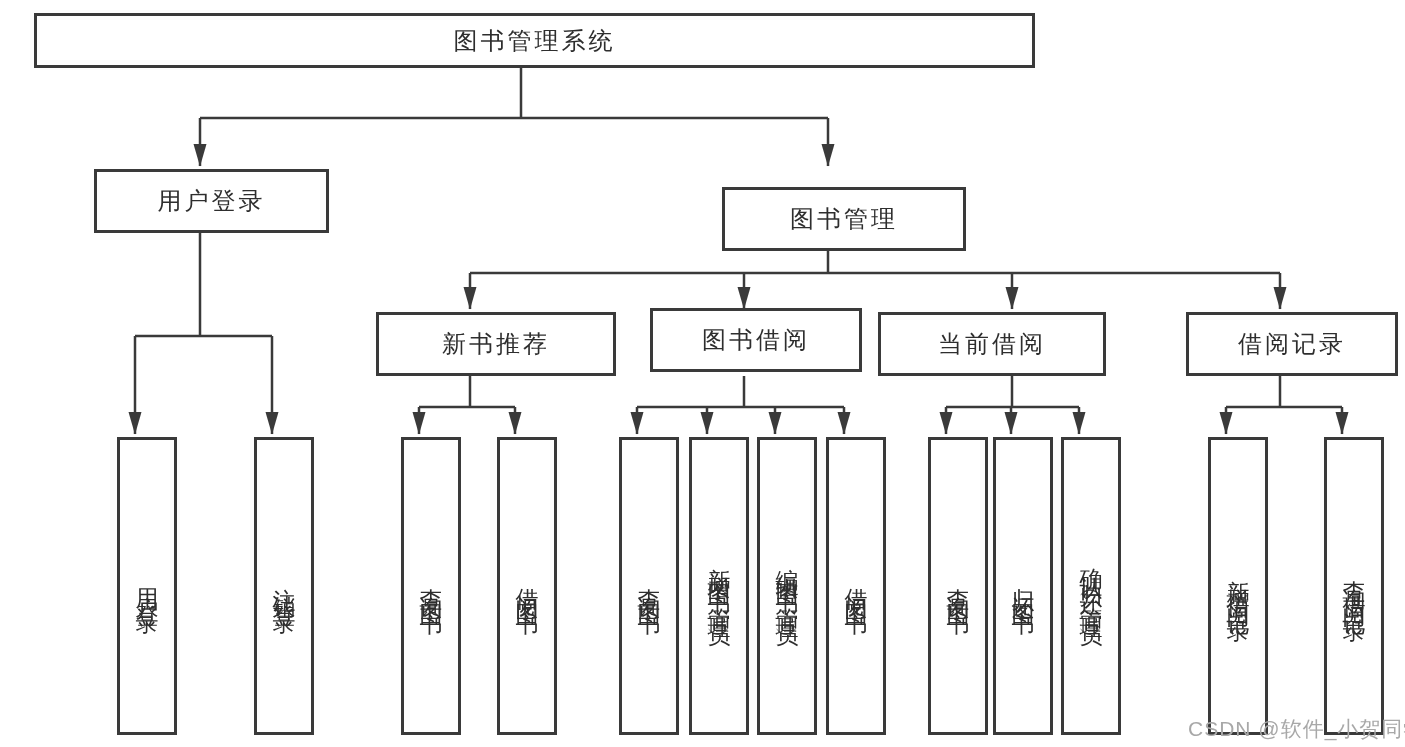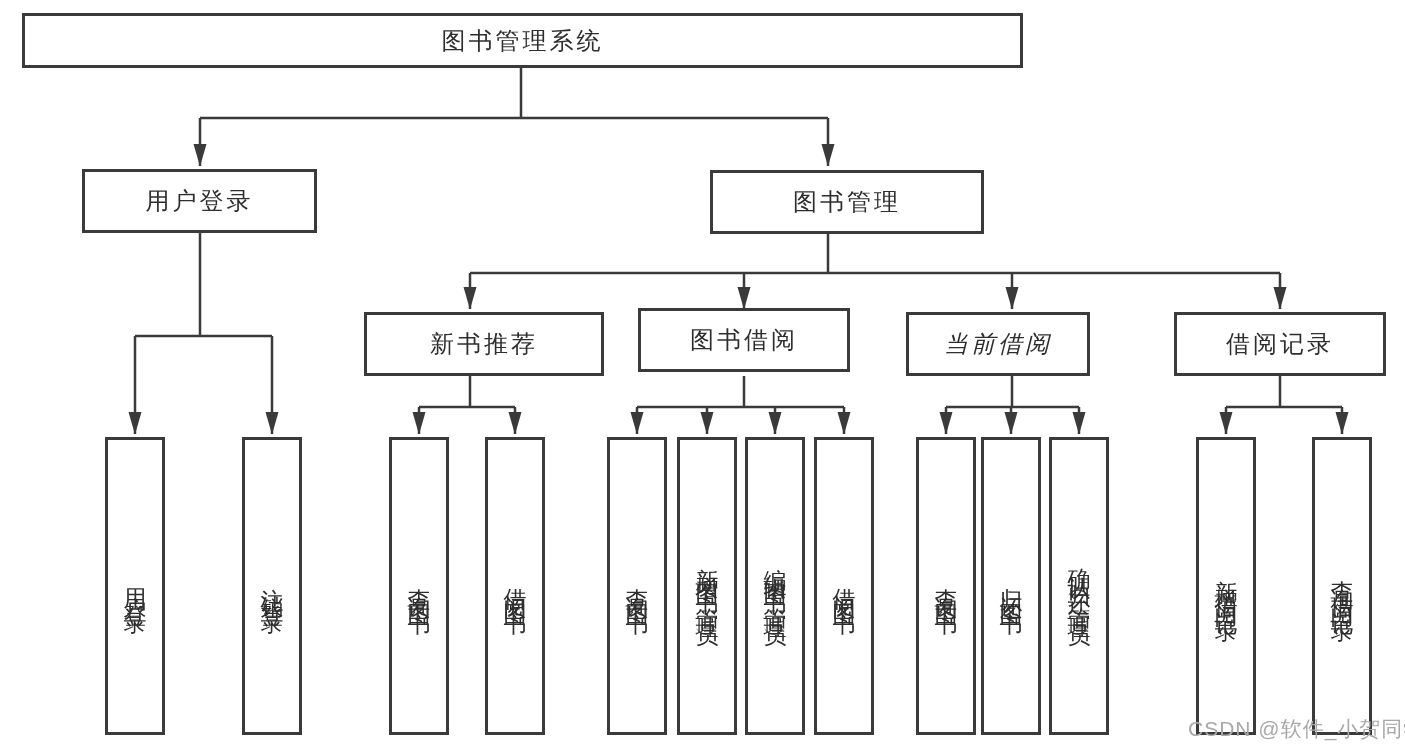--- a/index.html
+++ b/index.html
@@ -7,21 +7,21 @@
     position:relative;width:1405px;height:747px;background:#ffffff;
     font-family:"Liberation Sans","DejaVu Sans",sans-serif;
     overflow:hidden;
   }
   .wires{position:absolute;left:0;top:0;width:1405px;height:747px;z-index:1;}
   .node{
     position:absolute;box-sizing:border-box;background:#ffffff;
     border:3px solid #3a3a3a;color:#2e2e2e;
     display:flex;align-items:center;justify-content:center;
     font-size:24px;letter-spacing:3px;line-height:1;
-    z-index:2;white-space:nowrap;
+    z-index:2;white-space:nowrap;margin-left:12px;
   }
   .vnode{
     writing-mode:vertical-rl;text-orientation:mixed;
     letter-spacing:8px;font-size:23px;white-space:normal;
   }
   .watermark{
     position:absolute;z-index:4;color:#a8a8a8;font-size:21px;
     letter-spacing:1px;z-index:4;white-space:nowrap;
   }
 </style>
@@ -76,25 +76,25 @@
         <path d="M1280 376 V407 M1226 407 H1342"></path>
         <line x1="1226" y1="407" x2="1226" y2="434" marker-end="url(#arrow)"></line>
         <line x1="1342" y1="407" x2="1342" y2="434" marker-end="url(#arrow)"></line>
       </g>
     </g>
   </svg>
 
   <div class="node" style="left:22px;top:13px;width:1001px;height:55px;">图书管理系统</div>
 
   <div class="node" style="left:82px;top:169px;width:235px;height:64px;">用户登录</div>
-  <div class="node" style="left:710px;top:170px;width:274px;height:64px;">图书管理</div>
+  <div class="node" style="left:710px;top:187px;width:244px;height:64px;">图书管理</div>
 
   <div class="node" style="left:364px;top:312px;width:240px;height:64px;">新书推荐</div>
   <div class="node" style="left:638px;top:308px;width:212px;height:64px;">图书借阅</div>
-  <div class="node" style="left:906px;top:312px;width:184px;height:64px;font-style:italic;">当前借阅</div>
+  <div class="node" style="left:866px;top:312px;width:228px;height:64px;">当前借阅</div>
   <div class="node" style="left:1174px;top:312px;width:212px;height:64px;">借阅记录</div>
 
   <div class="node vnode" style="left:105px;top:437px;width:60px;height:298px;">用户登录</div>
   <div class="node vnode" style="left:242px;top:437px;width:60px;height:298px;">注销登录</div>
 
   <div class="node vnode" style="left:389px;top:437px;width:60px;height:298px;">查询图书</div>
   <div class="node vnode" style="left:485px;top:437px;width:60px;height:298px;">借阅图书</div>
 
   <div class="node vnode" style="left:607px;top:437px;width:60px;height:298px;">查询图书</div>
   <div class="node vnode" style="left:677px;top:437px;width:60px;height:298px;">新增图书（管理员）</div>

